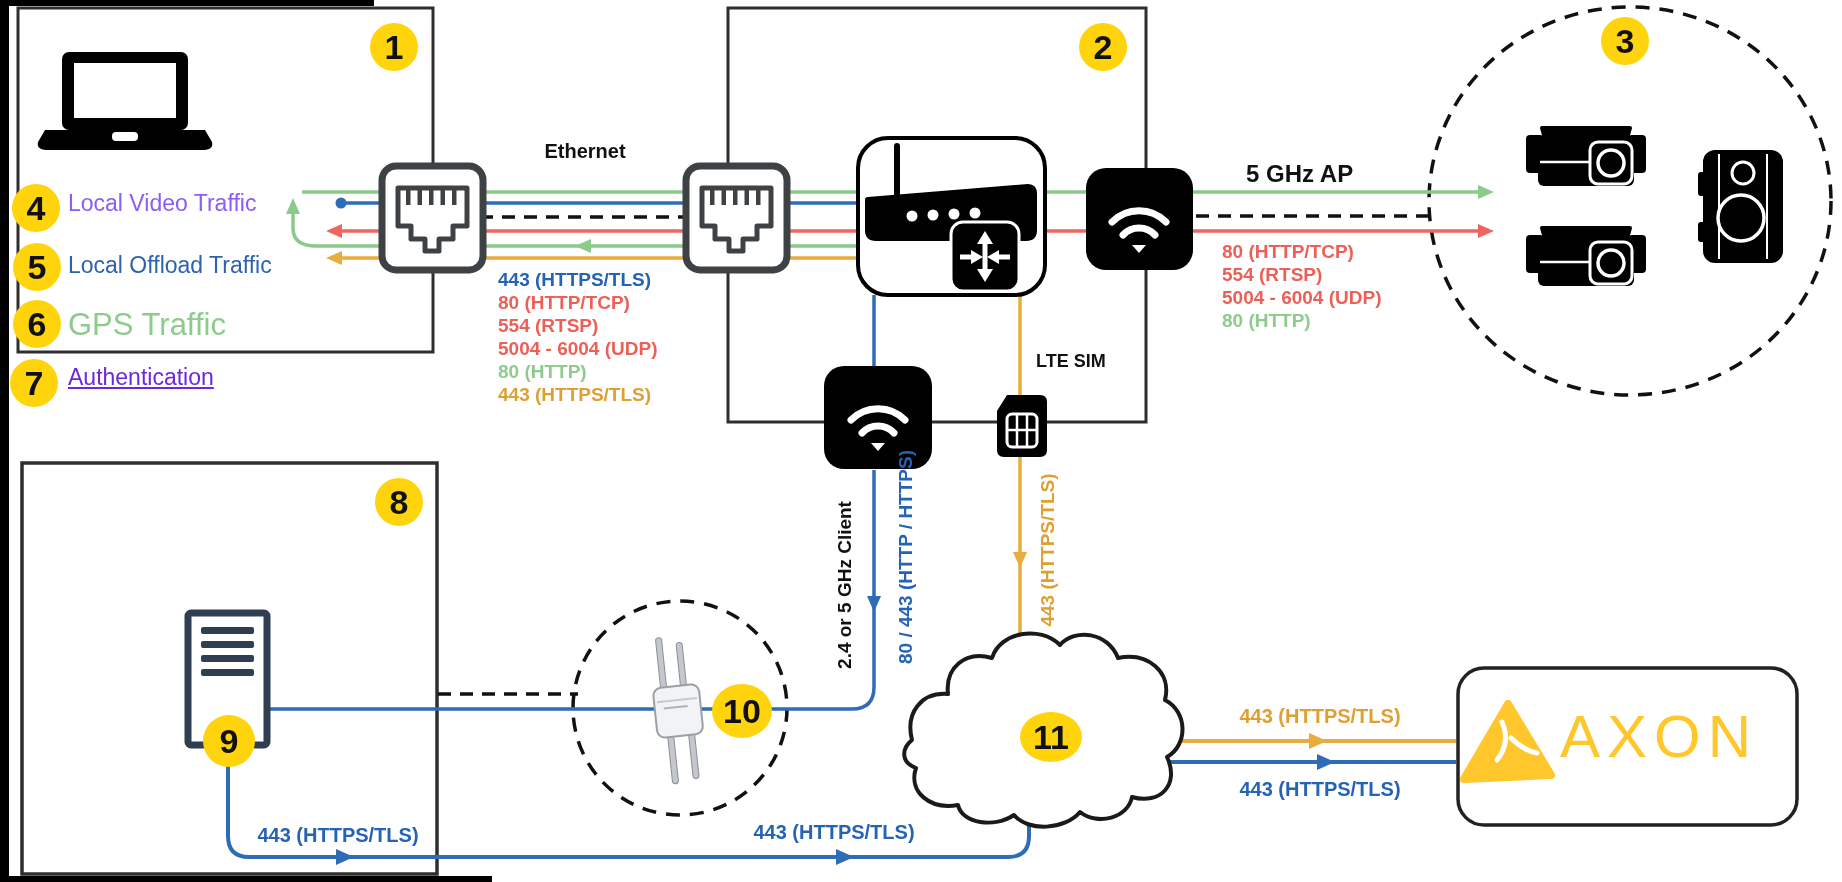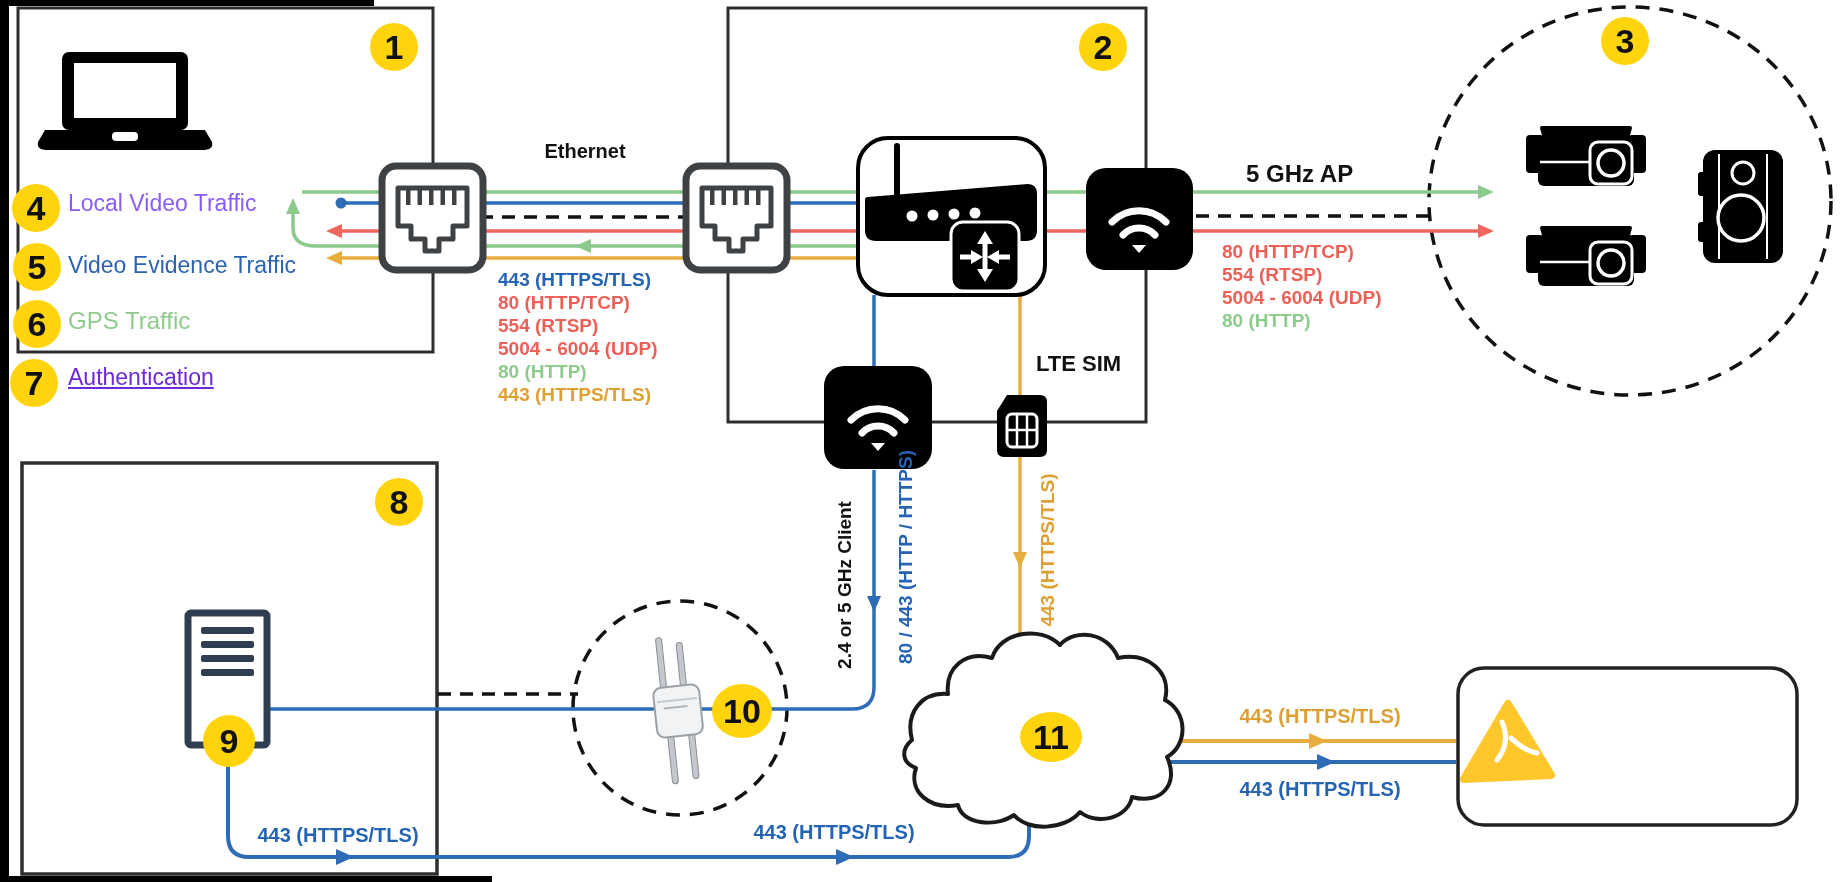--- a/index.html
+++ b/index.html
@@ -236,22 +236,22 @@
   <div class="badge" style="left:12px;top:184px;width:48px;height:48px;">4</div>
   <div class="badge" style="left:13px;top:243px;width:48px;height:48px;">5</div>
   <div class="badge" style="left:13px;top:300px;width:48px;height:48px;">6</div>
   <div class="badge" style="left:10px;top:359px;width:48px;height:48px;">7</div>
   <div class="badge" style="left:375px;top:478px;width:48px;height:48px;">8</div>
   <div class="badge" style="left:203px;top:715px;width:52px;height:52px;">9</div>
   <div class="badge" style="left:712px;top:684px;width:60px;height:54px;">10</div>
   <div class="badge" style="left:1020px;top:712px;width:62px;height:50px;text-align:center;">11</div>
 
   <div class="lbl legend-red" style="left:68px;top:190px;font-size:23px;">Local Video Traffic</div>
-  <div class="lbl legend-blue" style="left:68px;top:252px;font-size:23px;">Video Evidence Traffic</div>
-  <div class="lbl legend-green" style="left:68px;top:307px;font-size:24px;">GPS Traffic</div>
+  <div class="lbl legend-blue" style="left:68px;top:252px;font-size:23px;">Local Offload Traffic</div>
+  <div class="lbl legend-green" style="left:68px;top:307px;font-size:31px;">GPS Traffic</div>
   <div class="lbl legend-orange" style="left:68px;top:364px;font-size:23px;">Authentication</div>
 
   <div class="lbl b ctr" style="left:535px;top:140px;width:100px;font-size:20px;color:#111;">Ethernet</div>
 
   <div class="plist" style="left:498px;top:268px;">
     <div class="blue">443 (HTTPS/TLS)</div>
     <div class="red">80 (HTTP/TCP)</div>
     <div class="red">554 (RTSP)</div>
     <div class="red">5004 - 6004 (UDP)</div>
     <div class="green">80 (HTTP)</div>
@@ -260,26 +260,27 @@
 
   <div class="lbl b ctr" style="left:1246px;top:160px;width:100px;font-size:24px;color:#111;">5 GHz AP</div>
 
   <div class="plist" style="left:1222px;top:240px;">
     <div class="red">80 (HTTP/TCP)</div>
     <div class="red">554 (RTSP)</div>
     <div class="red">5004 - 6004 (UDP)</div>
     <div class="green">80 (HTTP)</div>
   </div>
 
-  <div class="lbl b" style="left:1036px;top:351px;font-size:22px;color:#111;">LTE SIM</div>
+  <div class="lbl b" style="left:1036px;top:351px;font-size:18px;color:#111;">LTE SIM</div>
 
   <div class="lbl b ctr rot" style="left:750px;top:574px;width:190px;font-size:19px;color:#111;">2.4 or 5 GHz Client</div>
   <div class="lbl b ctr rot blue" style="left:781px;top:546px;width:250px;font-size:19px;">80 / 443 (HTTP / HTTPS)</div>
   <div class="lbl b ctr rot orange" style="left:963px;top:539px;width:170px;font-size:19px;">443 (HTTPS/TLS)</div>
 
   <div class="lbl b ctr blue" style="left:238px;top:824px;width:200px;font-size:20px;">443 (HTTPS/TLS)</div>
   <div class="lbl b ctr blue" style="left:734px;top:821px;width:200px;font-size:20px;">443 (HTTPS/TLS)</div>
 
   <div class="lbl b ctr orange" style="left:1220px;top:705px;width:200px;font-size:20px;">443 (HTTPS/TLS)</div>
   <div class="lbl b ctr blue" style="left:1220px;top:778px;width:200px;font-size:20px;">443 (HTTPS/TLS)</div>
 
+  <div class="lbl" style="left:1560px;top:702px;font-size:60px;letter-spacing:7px;color:#FFC72C;">AXON</div>
 
 </div>
 
 </body></html>

